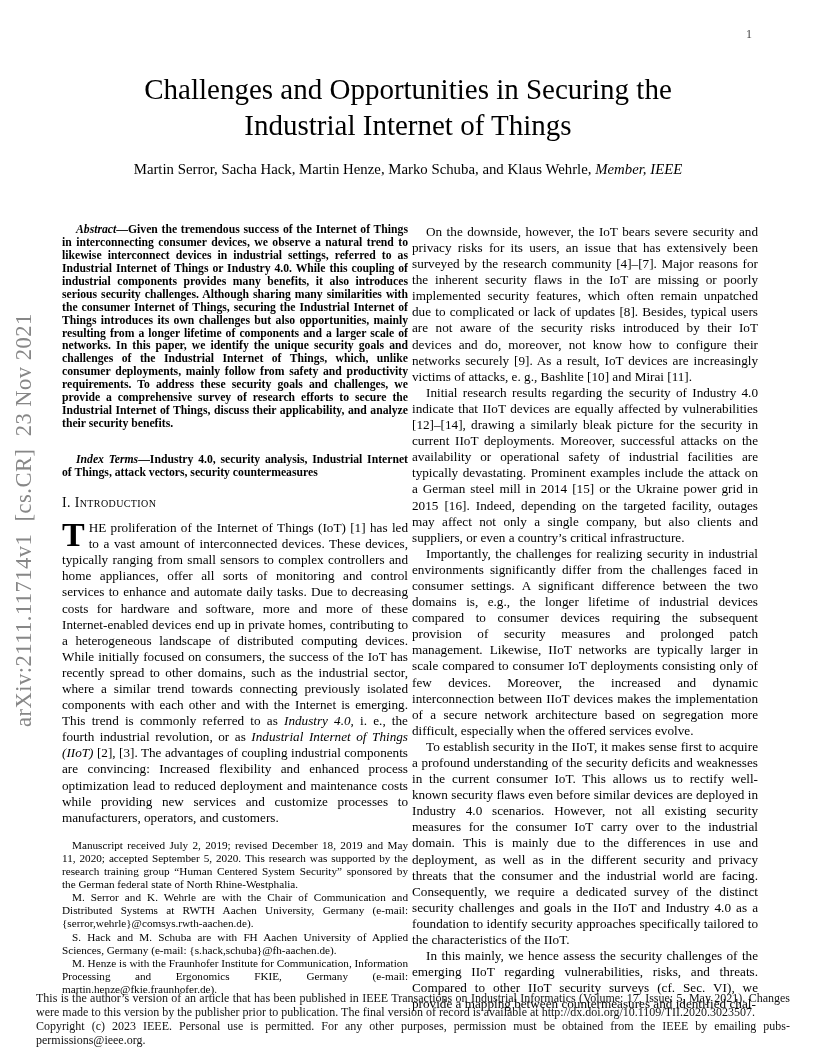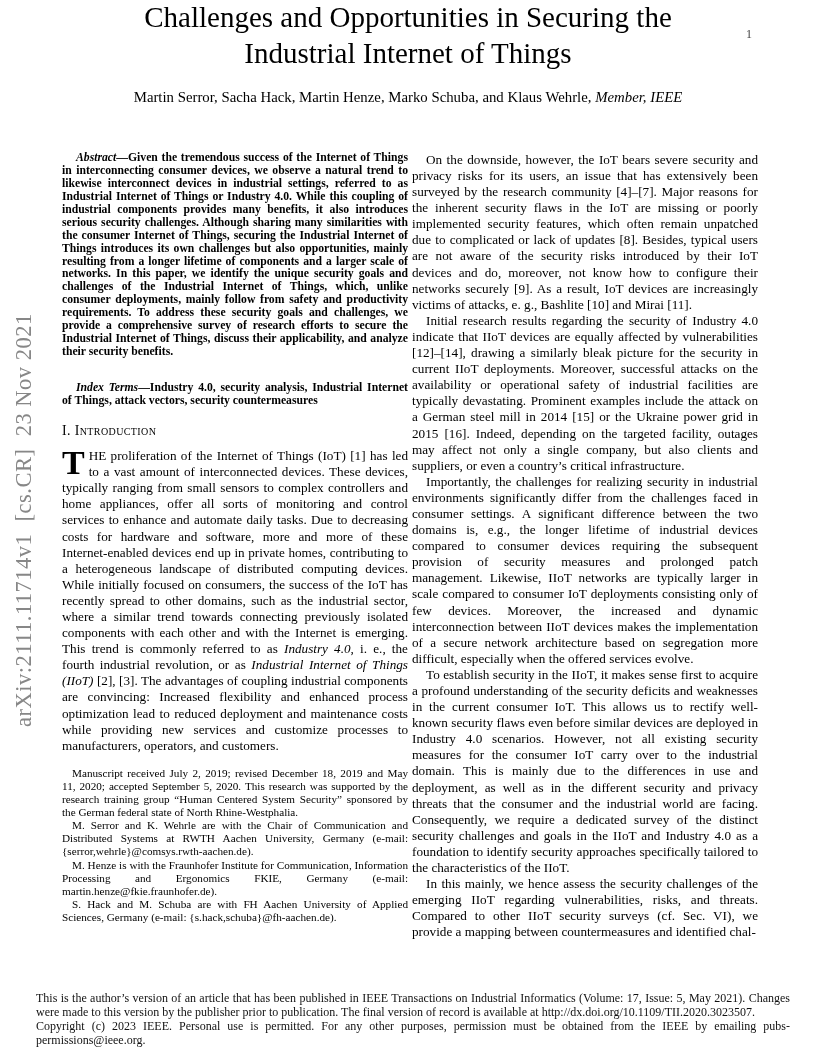--- a/index.html
+++ b/index.html
@@ -15,21 +15,21 @@
   .page-number{
     position:absolute;top:27px;right:64px;
     font-size:12px;color:#444;
   }
   .arxiv-watermark{
     position:absolute;left:4px;top:240px;height:560px;width:40px;
     writing-mode:vertical-rl;transform:rotate(180deg);
     display:flex;align-items:center;justify-content:center;
     color:#878787;font-size:22.5px;white-space:pre;letter-spacing:0.5px;
   }
-  header{text-align:center;}
+  header{padding-top:72px;text-align:center;}
   .title{
     font-size:29px;font-weight:normal;margin:0 auto;
     max-width:600px;line-height:1.24;
   }
   .authors{margin-top:17px;font-size:14.8px;}
   .columns{
     display:flex;gap:4px;
     margin:46px 58px 0 62px;
     text-align:justify;
   }
@@ -76,22 +76,22 @@
   <div class="columns">
 
     <div class="col">
       <p class="abstract"><span class="it bd">Abstract</span><span class="bd">—Given the tremendous success of the Internet of Things in interconnecting consumer devices, we observe a natural trend to likewise interconnect devices in industrial settings, referred to as Industrial Internet of Things or Industry 4.0. While this coupling of industrial components provides many benefits, it also introduces serious security challenges. Although sharing many similarities with the consumer Internet of Things, securing the Industrial Internet of Things introduces its own challenges but also opportunities, mainly resulting from a longer lifetime of components and a larger scale of networks. In this paper, we identify the unique security goals and challenges of the Industrial Internet of Things, which, unlike consumer deployments, mainly follow from safety and productivity requirements. To address these security goals and challenges, we provide a comprehensive survey of research efforts to secure the Industrial Internet of Things, discuss their applicability, and analyze their security benefits.</span></p>
       <p class="abstract index-terms"><span class="it bd">Index Terms</span><span class="bd">—Industry 4.0, security analysis, Industrial Internet of Things, attack vectors, security countermeasures</span></p>
       <h2 class="section-heading">I. Introduction</h2>
       <p class="par"><span class="dropcap">T</span><span>HE proliferation of the Internet of Things (IoT) [1] has led to a vast amount of interconnected devices. These devices, typically ranging from small sensors to complex controllers and home appliances, offer all sorts of monitoring and control services to enhance and automate daily tasks. Due to decreasing costs for hardware and software, more and more of these Internet-enabled devices end up in private homes, contributing to a heterogeneous landscape of distributed computing devices. While initially focused on consumers, the success of the IoT has recently spread to other domains, such as the industrial sector, where a similar trend towards connecting previously isolated components with each other and with the Internet is emerging. This trend is commonly referred to as </span><span class="it">Industry 4.0</span><span>, i. e., the fourth industrial revolution, or as </span><span class="it">Industrial Internet of Things (IIoT)</span><span> [2], [3]. The advantages of coupling industrial components are convincing: Increased flexibility and enhanced process optimization lead to reduced deployment and maintenance costs while providing new services and customize processes to manufacturers, operators, and customers.</span></p>
       <div class="footnotes">
           <p class="fnote"><span>Manuscript received July 2, 2019; revised December 18, 2019 and May 11, 2020; accepted September 5, 2020. This research was supported by the research training group “Human Centered System Security” sponsored by the German federal state of North Rhine-Westphalia.</span></p>
           <p class="fnote"><span>M. Serror and K. Wehrle are with the Chair of Communication and Distributed Systems at RWTH Aachen University, Germany (e-mail: {serror,wehrle}@comsys.rwth-aachen.de).</span></p>
+          <p class="fnote"><span>S. Hack and M. Schuba are with FH Aachen University of Applied Sciences, Germany (e-mail: {s.hack,schuba}@fh-aachen.de).</span></p>
           <p class="fnote"><span>M. Henze is with the Fraunhofer Institute for Communication, Information Processing and Ergonomics FKIE, Germany (e-mail: martin.henze@fkie.fraunhofer.de).</span></p>
-          <p class="fnote"><span>S. Hack and M. Schuba are with FH Aachen University of Applied Sciences, Germany (e-mail: {s.hack,schuba}@fh-aachen.de).</span></p>
         </div>
     </div>
 
     <div class="col">
         <p class="par indent"><span>On the downside, however, the IoT bears severe security and privacy risks for its users, an issue that has extensively been surveyed by the research community [4]–[7]. Major reasons for the inherent security flaws in the IoT are missing or poorly implemented security features, which often remain unpatched due to complicated or lack of updates [8]. Besides, typical users are not aware of the security risks introduced by their IoT devices and do, moreover, not know how to configure their networks securely [9]. As a result, IoT devices are increasingly victims of attacks, e. g., Bashlite [10] and Mirai [11].</span></p>
         <p class="par indent"><span>Initial research results regarding the security of Industry 4.0 indicate that IIoT devices are equally affected by vulnerabilities [12]–[14], drawing a similarly bleak picture for the security in current IIoT deployments. Moreover, successful attacks on the availability or operational safety of industrial facilities are typically devastating. Prominent examples include the attack on a German steel mill in 2014 [15] or the Ukraine power grid in 2015 [16]. Indeed, depending on the targeted facility, outages may affect not only a single company, but also clients and suppliers, or even a country’s critical infrastructure.</span></p>
         <p class="par indent"><span>Importantly, the challenges for realizing security in industrial environments significantly differ from the challenges faced in consumer settings. A significant difference between the two domains is, e.g., the longer lifetime of industrial devices compared to consumer devices requiring the subsequent provision of security measures and prolonged patch management. Likewise, IIoT networks are typically larger in scale compared to consumer IoT deployments consisting only of few devices. Moreover, the increased and dynamic interconnection between IIoT devices makes the implementation of a secure network architecture based on segregation more difficult, especially when the offered services evolve.</span></p>
         <p class="par indent"><span>To establish security in the IIoT, it makes sense first to acquire a profound understanding of the security deficits and weaknesses in the current consumer IoT. This allows us to rectify well-known security flaws even before similar devices are deployed in Industry 4.0 scenarios. However, not all existing security measures for the consumer IoT carry over to the industrial domain. This is mainly due to the differences in use and deployment, as well as in the different security and privacy threats that the consumer and the industrial world are facing. Consequently, we require a dedicated survey of the distinct security challenges and goals in the IIoT and Industry 4.0 as a foundation to identify security approaches specifically tailored to the characteristics of the IIoT.</span></p>
         <p class="par indent"><span>In this mainly, we hence assess the security challenges of the emerging IIoT regarding vulnerabilities, risks, and threats. Compared to other IIoT security surveys (cf. Sec. VI), we provide a mapping between countermeasures and identified chal-</span></p>
       </div>

